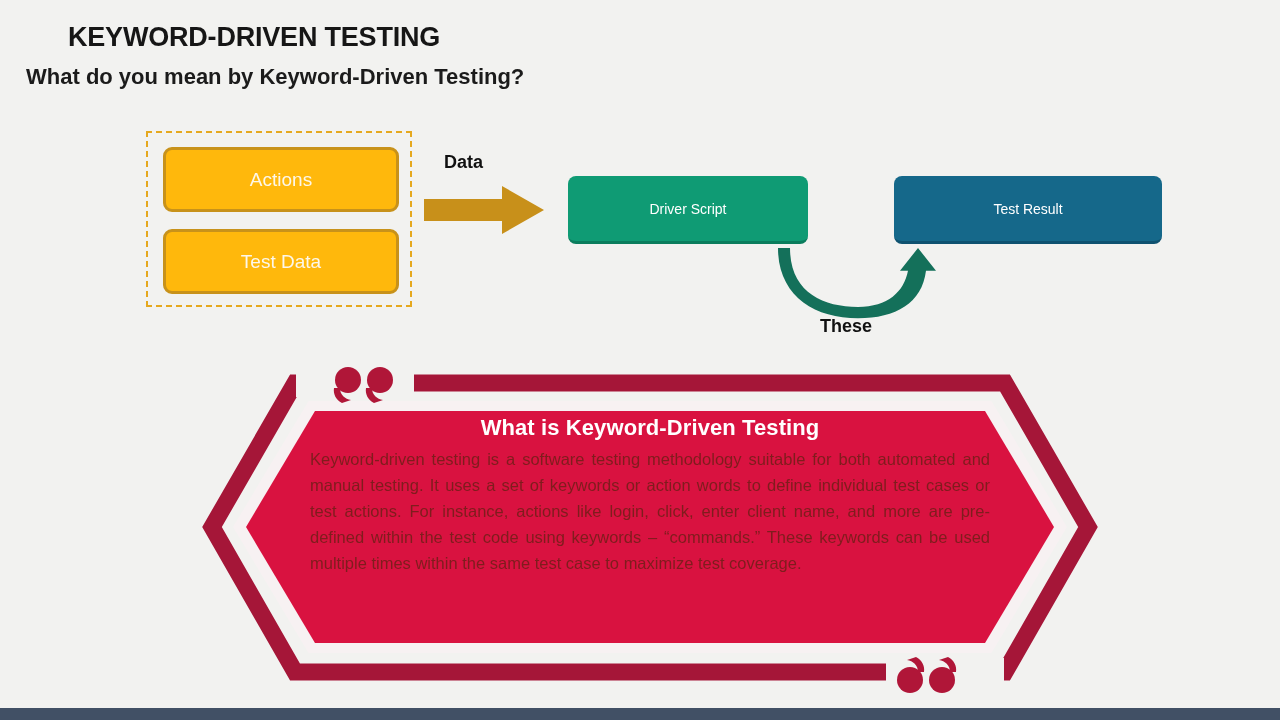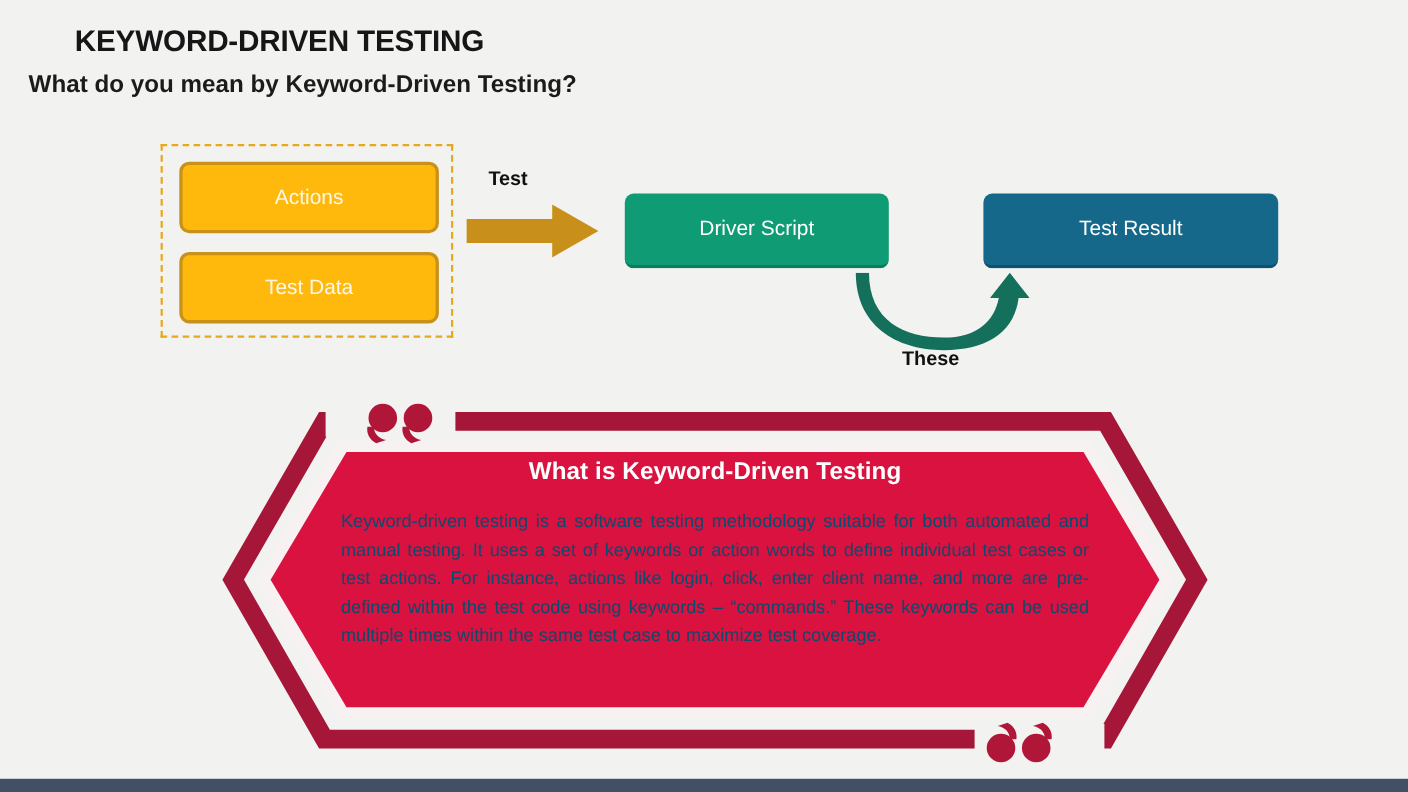--- a/index.html
+++ b/index.html
@@ -55,21 +55,21 @@
     position: absolute; left: 424px; top: 186px;
     width: 120px; height: 48px;
   }
 
   
   .flow-box {
     position: absolute; top: 176px;
     height: 68px;
     border-radius: 8px;
     display: flex; align-items: center; justify-content: center;
-    color: #ffffff; font-size: 19px;
+    color: #ffffff; font-size: 14px;
   }
   #box-driver {
     left: 568px; width: 240px;
     background: #0f9b74;
     border-bottom: 3px solid #0b7d5d;
   }
   #box-result {
     left: 894px; width: 268px;
     background: #15688a;
     border-bottom: 3px solid #0f5270;
@@ -90,25 +90,25 @@
   #callout svg.hex-layer { position: absolute; left: 0; top: 0; }
 
   #callout-text {
     position: absolute; left: 110px; top: 60px;
     width: 680px;
   }
   #callout-heading {
     text-align: center;
     font-size: 22px; font-weight: bold; color: #ffffff;
     letter-spacing: 0.1px;
-    margin-bottom: 20px;
+    margin-bottom: 5px;
   }
   #callout-body {
     font-size: 16.5px; line-height: 26px;
-    color: #0c4a6e; text-align: justify;
+    color: #7f1d1d; text-align: justify;
   }
 
   
   #bottom-bar {
     position: absolute; left: 0; top: 708px;
     width: 1280px; height: 12px;
     background: #415065;
   }
 </style>
 </head>
@@ -121,21 +121,21 @@
 
   <div id="input-group">
     <div class="amber-box" id="box-actions">
       <span>Actions</span>
     </div>
     <div class="amber-box" id="box-testdata">
       <span>Test Data</span>
     </div>
   </div>
 
-  <div id="input-label">Test</div>
+  <div id="input-label">Data</div>
   <svg id="input-arrow" viewBox="0 0 120 48">
     <polygon points="0,13 78,13 78,0 120,24 78,48 78,35 0,35" fill="#c8901a"></polygon>
   </svg>
 
   <div class="flow-box" id="box-driver">
     <span>Driver Script</span>
   </div>
   <div class="flow-box" id="box-result">
     <span>Test Result</span>
   </div>

